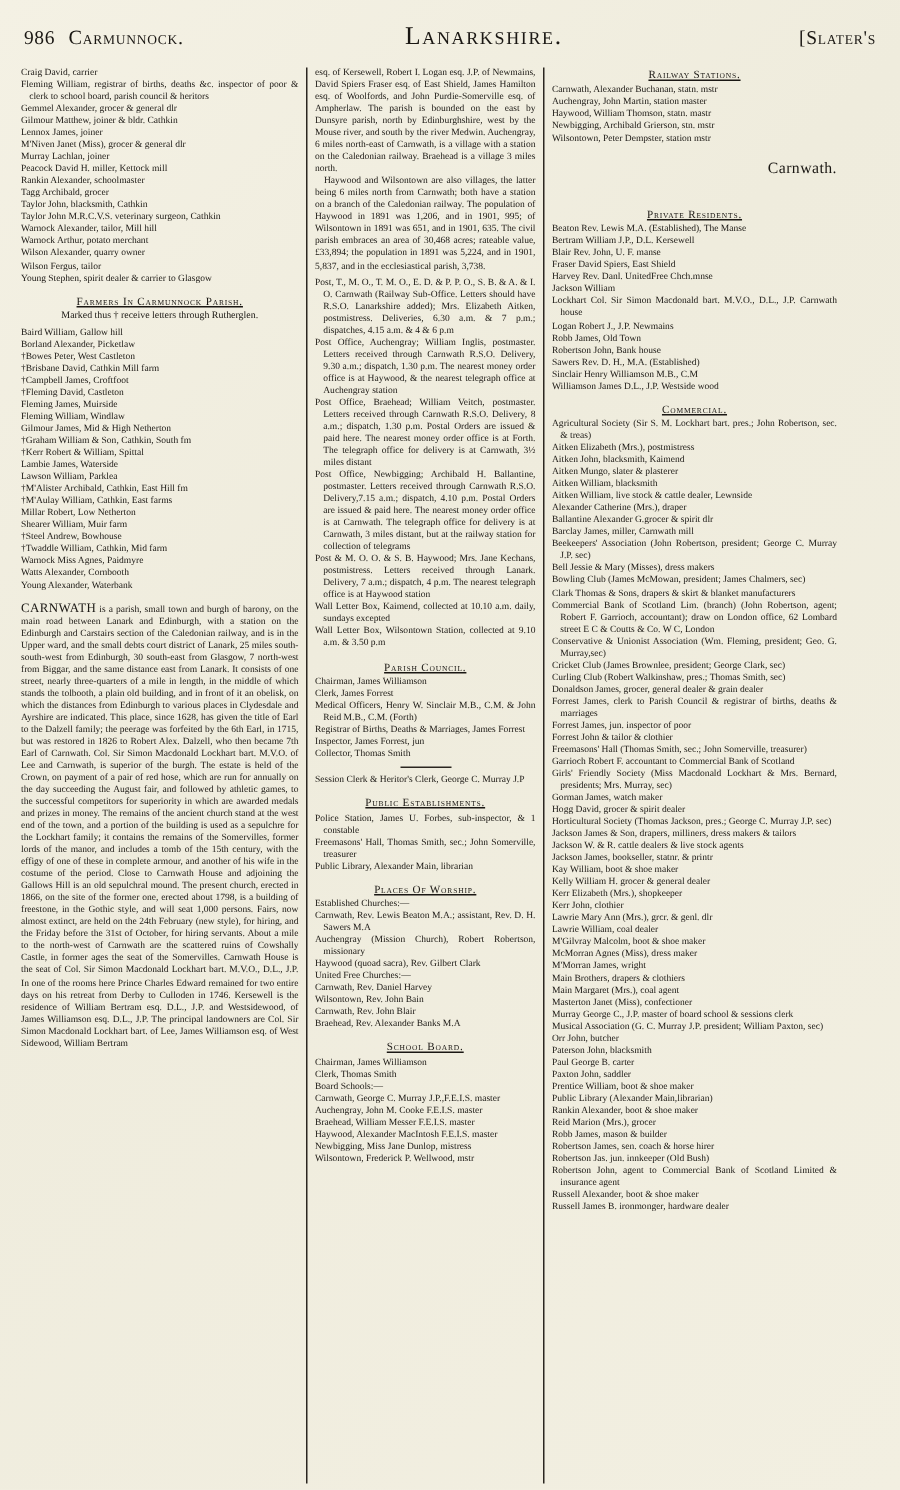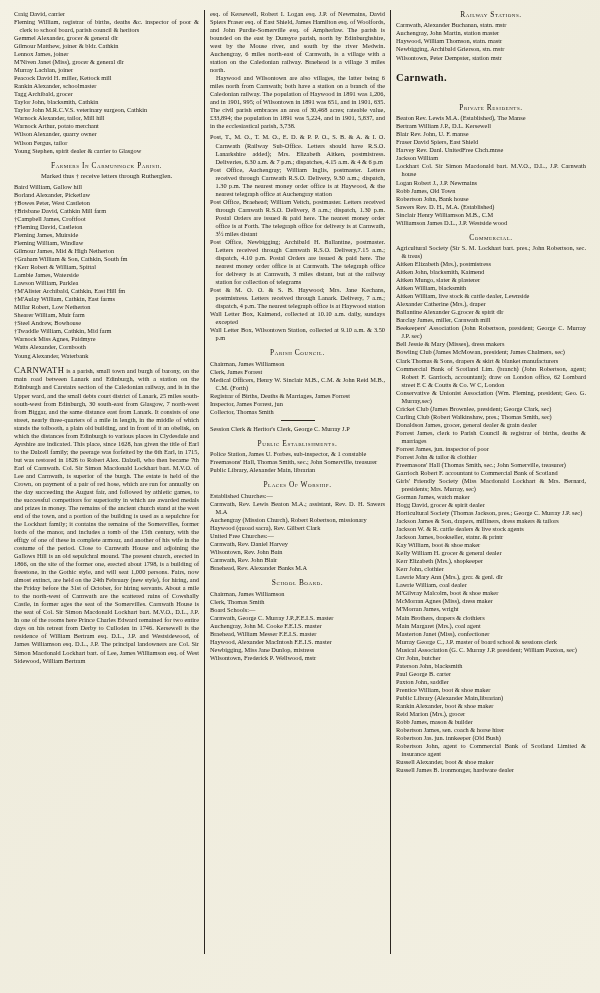--- a/index.html
+++ b/index.html
@@ -67,21 +67,21 @@
     align-items: stretch;
   }
   .col {
     box-sizing: border-box;
     font-size: 6.35px;
     line-height: 1.268;
     text-align: justify;
     overflow: hidden;
   }
   .c1 { width: 190px; padding-right: 5px; }
-  .c2 { width: 187px; padding: 0 5px; border-left: 0.8px solid #2b2620; border-right: 0.8px solid #2b2620;}
+  .c2 { width: 159px; padding: 0 5px; border-left: 0.8px solid #2b2620; border-right: 0.8px solid #2b2620;}
   .c3 { width: 195px; padding-left: 5px; }
 
   
   .entry {
     text-indent: -5.5px;
     padding-left: 5.5px;
     margin: 0;
   }
   .para {
     text-indent: 6px;
@@ -90,31 +90,32 @@
   .para-flush { text-indent: 0; margin: 0; }
 
   
   .sec-head {
     text-align: center;
     font-variant: small-caps;
     letter-spacing: 0.55px;
     font-size: 7.4px;
     margin: 6px 0 2px 0;
     text-transform: capitalize;
+    text-decoration: underline;
   }
   .sec-head.tight { margin-top: 5px; }
   .sub-note {
     text-align: center;
     font-size: 6.6px;
     margin: 1px 0 3px 0;
     line-height: 1.2;
   }
   .town-head {
-    text-align: left;
-    font-weight: bold;
+    text-align: right;
+    font-weight: normal;
     font-size: 10.5px;
     letter-spacing: 0.3px;
     margin: 9px 0 5px 0;
   }
   .rule {
     width: 34px;
     height: 1px;
     background: #2b2620;
     margin: 4px auto 4px auto;
   }
@@ -124,20 +125,27 @@
     letter-spacing: 0.3px;
   }
   .gap { height: 5px; }
   .gap-sm { height: 3px; }
 </style>
 </head>
 <body>
 
 <div class="page">
 
+  <div class="runhead">
+    <div class="rh-left">
+      <span class="rh-folio">986</span><span class="rh-place">Carmunnock.</span>
+    </div>
+    <div class="rh-center">Lanarkshire.</div>
+    <div class="rh-right">[Slater's</div>
+  </div>
 
   <div class="cols">
 
     <div class="col c1">
       <div>
         <div class="entry">Craig David, carrier</div>
         <div class="entry">Fleming William, registrar of births, deaths &amp;c. inspector of poor &amp; clerk to school board, parish council &amp; heritors</div>
         <div class="entry">Gemmel Alexander, grocer &amp; general dlr</div>
         <div class="entry">Gilmour Matthew, joiner &amp; bldr. Cathkin</div>
         <div class="entry">Lennox James, joiner</div>

